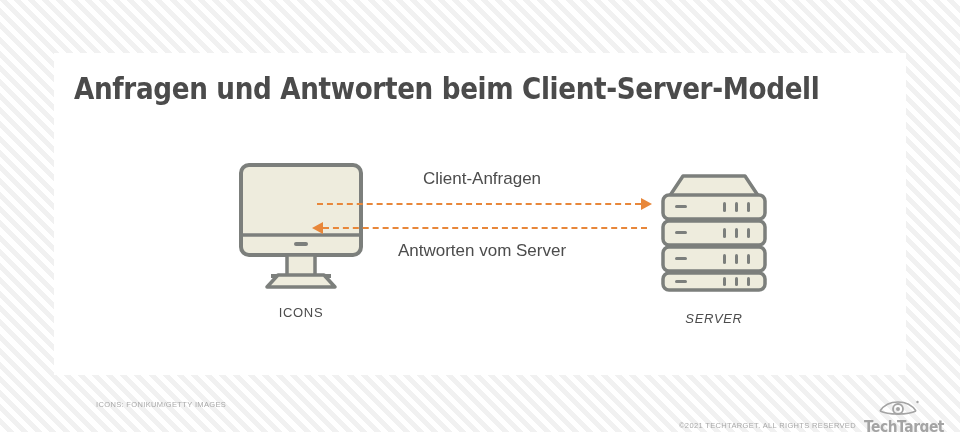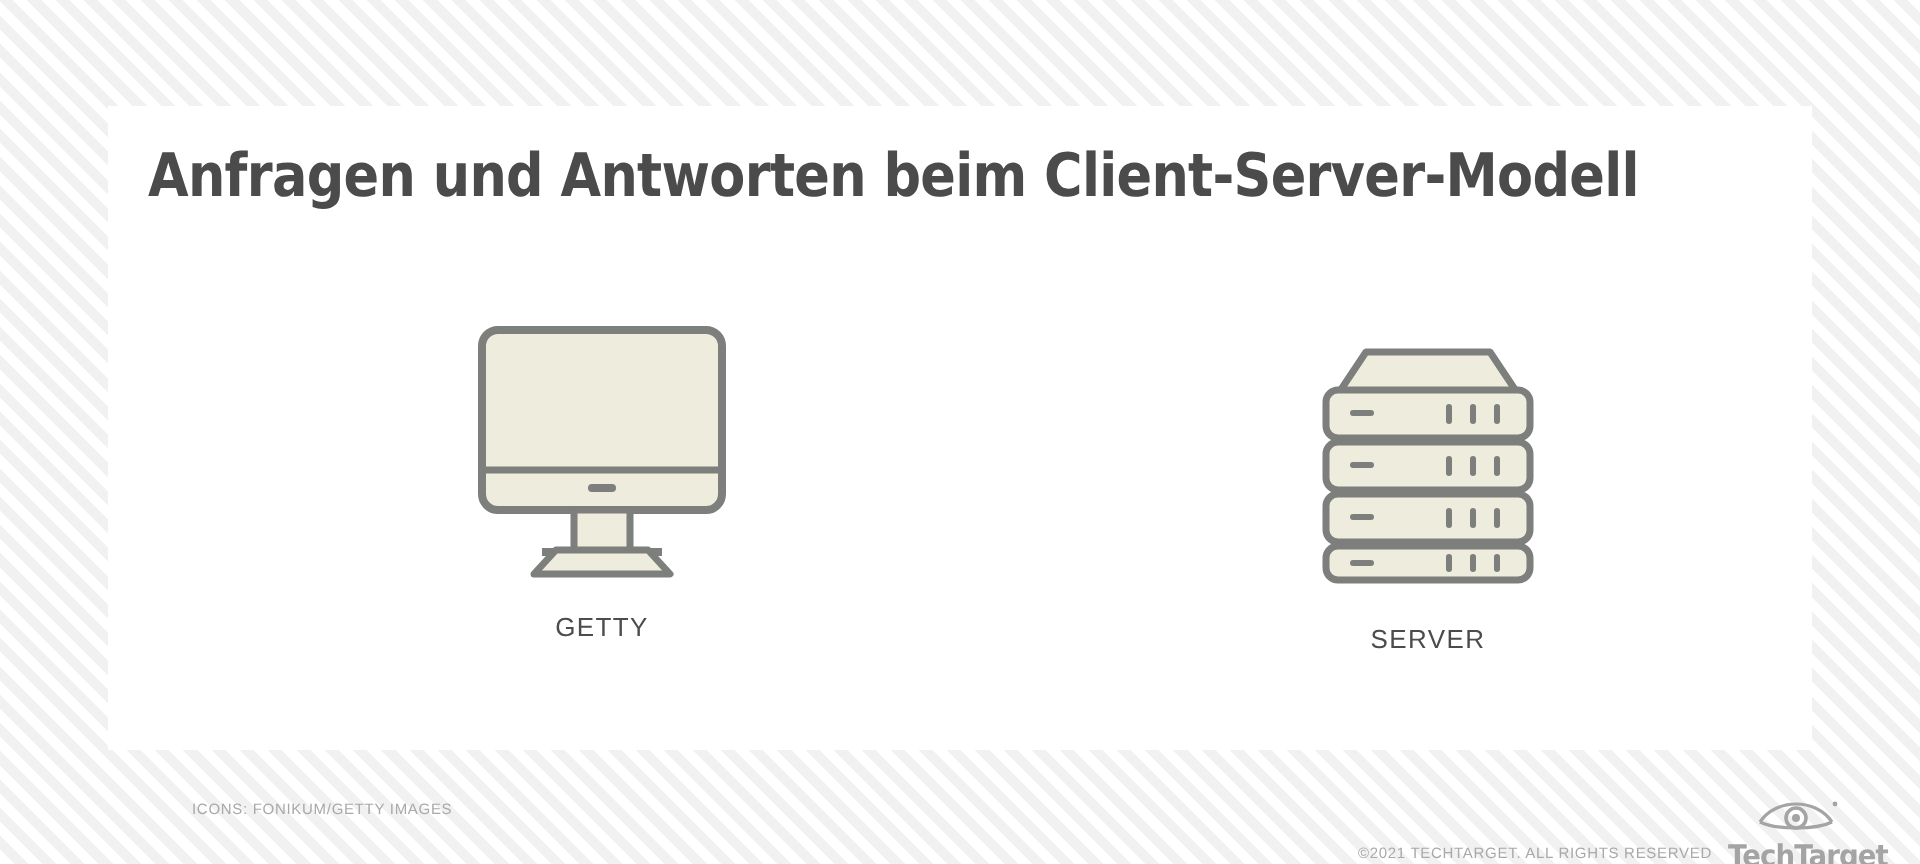--- a/index.html
+++ b/index.html
@@ -59,21 +59,21 @@
     top: 108px;
     width: 852px;
     height: 200px;
   }
 
   .node {
     position: absolute;
     text-align: center;
   }
   .node-client { left: 132px; top: 0px; width: 230px; }
-  .node-server { left: 545px; top: 10px; width: 230px; }
+  .node-server { left: 545px; top: 10px; width: 230px; font-style: italic; }
 
   .node-caption {
     margin-top: 10px;
     font-family: "Liberation Sans", sans-serif;
     font-size: 13px;
     letter-spacing: 0.7px;
     color: #4c4c4c;
   }
   .node-caption.server { margin-top: 14px; }
 
@@ -187,21 +187,21 @@
 
       <div class="node node-client">
         <svg width="128" height="130" viewBox="0 0 128 130">
           <rect x="4" y="4" width="120" height="90" rx="8" ry="8" fill="#eeecdd" stroke="#7c7f7c" stroke-width="4"></rect>
           <line x1="4" y1="74" x2="124" y2="74" stroke="#7c7f7c" stroke-width="3.5"></line>
           <rect x="57" y="81" width="14" height="4" rx="2" ry="2" fill="#7c7f7c"></rect>
           <rect x="50" y="94" width="28" height="22" fill="#eeecdd" stroke="#7c7f7c" stroke-width="3.5"></rect>
           <line x1="34" y1="115" x2="94" y2="115" stroke="#7c7f7c" stroke-width="4"></line>
           <path d="M 30 126 L 41 114 L 87 114 L 98 126 Z" fill="#eeecdd" stroke="#7c7f7c" stroke-width="3.5" stroke-linejoin="round"></path>
         </svg>
-        <div class="node-caption">GETTY</div>
+        <div class="node-caption">ICONS</div>
       </div>
 
       <div class="node node-server">
         <svg width="118" height="122" viewBox="0 0 118 122">
           <path d="M 14 26 L 28 5 L 90 5 L 104 26 Z" fill="#eeecdd" stroke="#7c7f7c" stroke-width="3.5" stroke-linejoin="round"></path>
           <g fill="#eeecdd" stroke="#7c7f7c" stroke-width="3.5">
             <rect x="8" y="24" width="102" height="24" rx="6" ry="6"></rect>
             <rect x="8" y="50" width="102" height="24" rx="6" ry="6"></rect>
             <rect x="8" y="76" width="102" height="24" rx="6" ry="6"></rect>
             <rect x="8" y="102" width="102" height="17" rx="6" ry="6"></rect>
@@ -223,20 +223,36 @@
             <rect x="80" y="83" width="3" height="10" rx="1.5"></rect>
             <rect x="92" y="83" width="3" height="10" rx="1.5"></rect>
             <rect x="68" y="106" width="3" height="9" rx="1.5"></rect>
             <rect x="80" y="106" width="3" height="9" rx="1.5"></rect>
             <rect x="92" y="106" width="3" height="9" rx="1.5"></rect>
           </g>
         </svg>
         <div class="node-caption server">SERVER</div>
       </div>
 
+      <div class="flow">
+
+        <div class="flow-label label-request">Client-Anfragen</div>
+
+        <div class="arrow-row arrow-request">
+          <div class="arrow-line"></div>
+          <div class="arrow-head right"></div>
+        </div>
+
+        <div class="arrow-row arrow-response">
+          <div class="arrow-line"></div>
+          <div class="arrow-head left"></div>
+        </div>
+
+        <div class="flow-label label-response">Antworten vom Server</div>
+      </div>
 
     </div>
   </div>
 
   <div class="footer-credit">ICONS: FONIKUM/GETTY IMAGES</div>
 
   <div class="footer-right">
     <div class="footer-copy">©2021 TECHTARGET. ALL RIGHTS RESERVED</div>
     <div class="brand">
       <svg width="62" height="20" viewBox="0 0 62 20">

